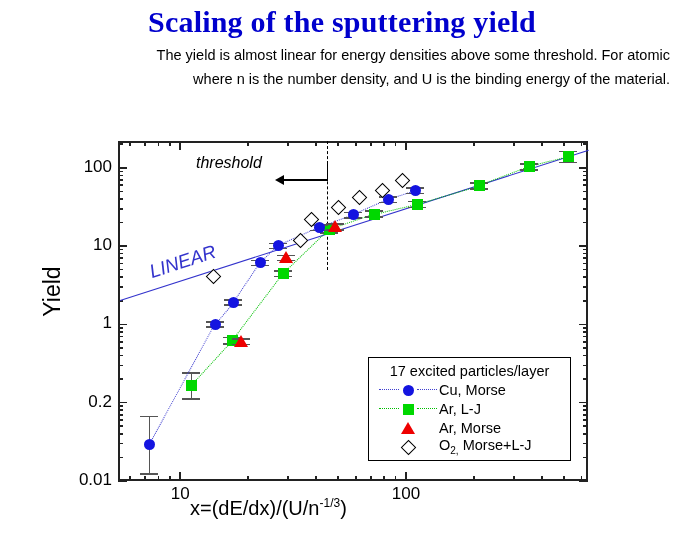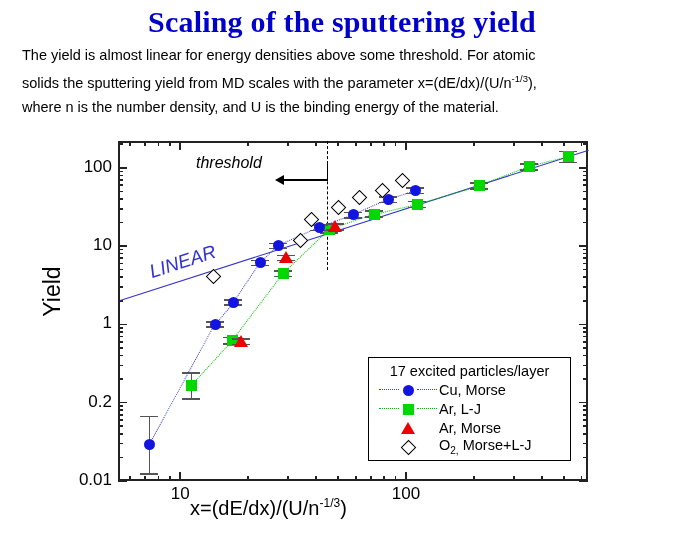--- a/index.html
+++ b/index.html
@@ -11,21 +11,21 @@
   
   #header{position:absolute;left:0;top:0;width:684px;}
   #title{
     font-family:"Liberation Serif", serif;
     font-weight:bold;font-size:30px;color:#0000cd;
     text-align:center;letter-spacing:.2px;
     margin-top:4px;line-height:36px;
   }
   #subtitle{
     font-size:14.5px;line-height:24px;color:#000;
-    margin:3px 14px 0 22px;text-align:left;
+    margin:3px 14px 0 22px;text-align:right;
   }
   #subtitle .ln{display:block;white-space:nowrap;}
   sup.tiny{font-size:9.5px;vertical-align:super;}
   
   #plot{position:absolute;left:0;top:0;width:684px;height:547px;}
   #frame{
     position:absolute;left:118px;top:141px;width:470px;height:340px;
     border:2px solid #222;box-sizing:border-box;background:transparent;
   }
   .tick{position:absolute;background:#222;}
@@ -81,21 +81,20 @@
   .ltext{font-size:14.5px;white-space:nowrap;}
   .ltext sub{font-size:10px;vertical-align:sub;}
 </style>
 </head>
 <body>
 
 <div id="header">
   <div id="title">Scaling of the sputtering yield</div>
   <div id="subtitle">
     <span class="ln">The yield  is almost linear for energy densities above some threshold. For atomic</span>
-    <span class="ln"><span>solids the sputtering yield from MD scales with the parameter x=(dE/dx)/(U/n</span><sup class="tiny">-1/3</sup><span>),</span></span>
     <span class="ln">where n is the number density, and U is the binding energy of the material.</span>
   </div>
 </div>
 
 <div id="plot">
   <div id="frame"></div>
   <div id="ylabel">Yield</div>
   <div id="xlabel"><span>x=(dE/dx)/(U/n</span><sup>-1/3</sup><span>)</span></div>
   <div id="thresh-lab" style="left: 196px; top: 154px; font-style: italic;">threshold</div>
   <div id="linearlab" style="left: 153.339px; top: 280.848px; transform: rotate(-17.7907deg) translateY(-20px);">LINEAR</div>

